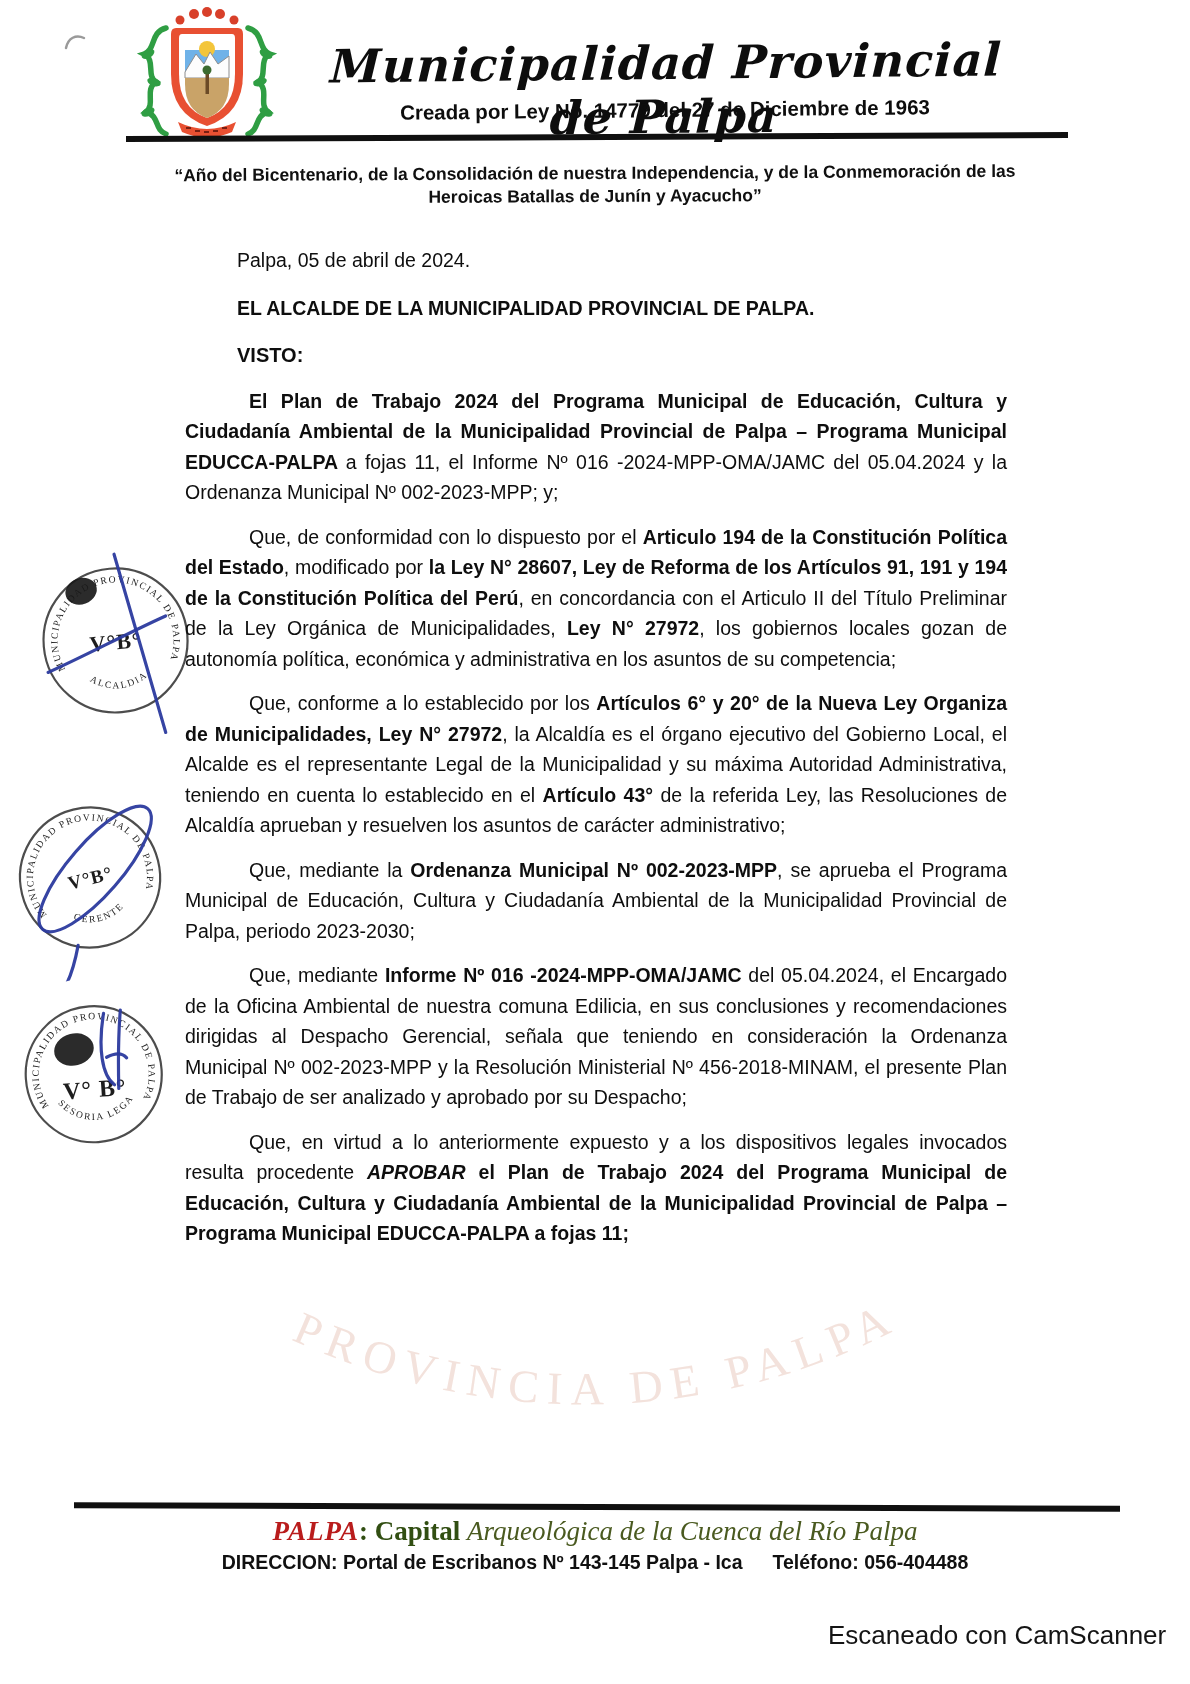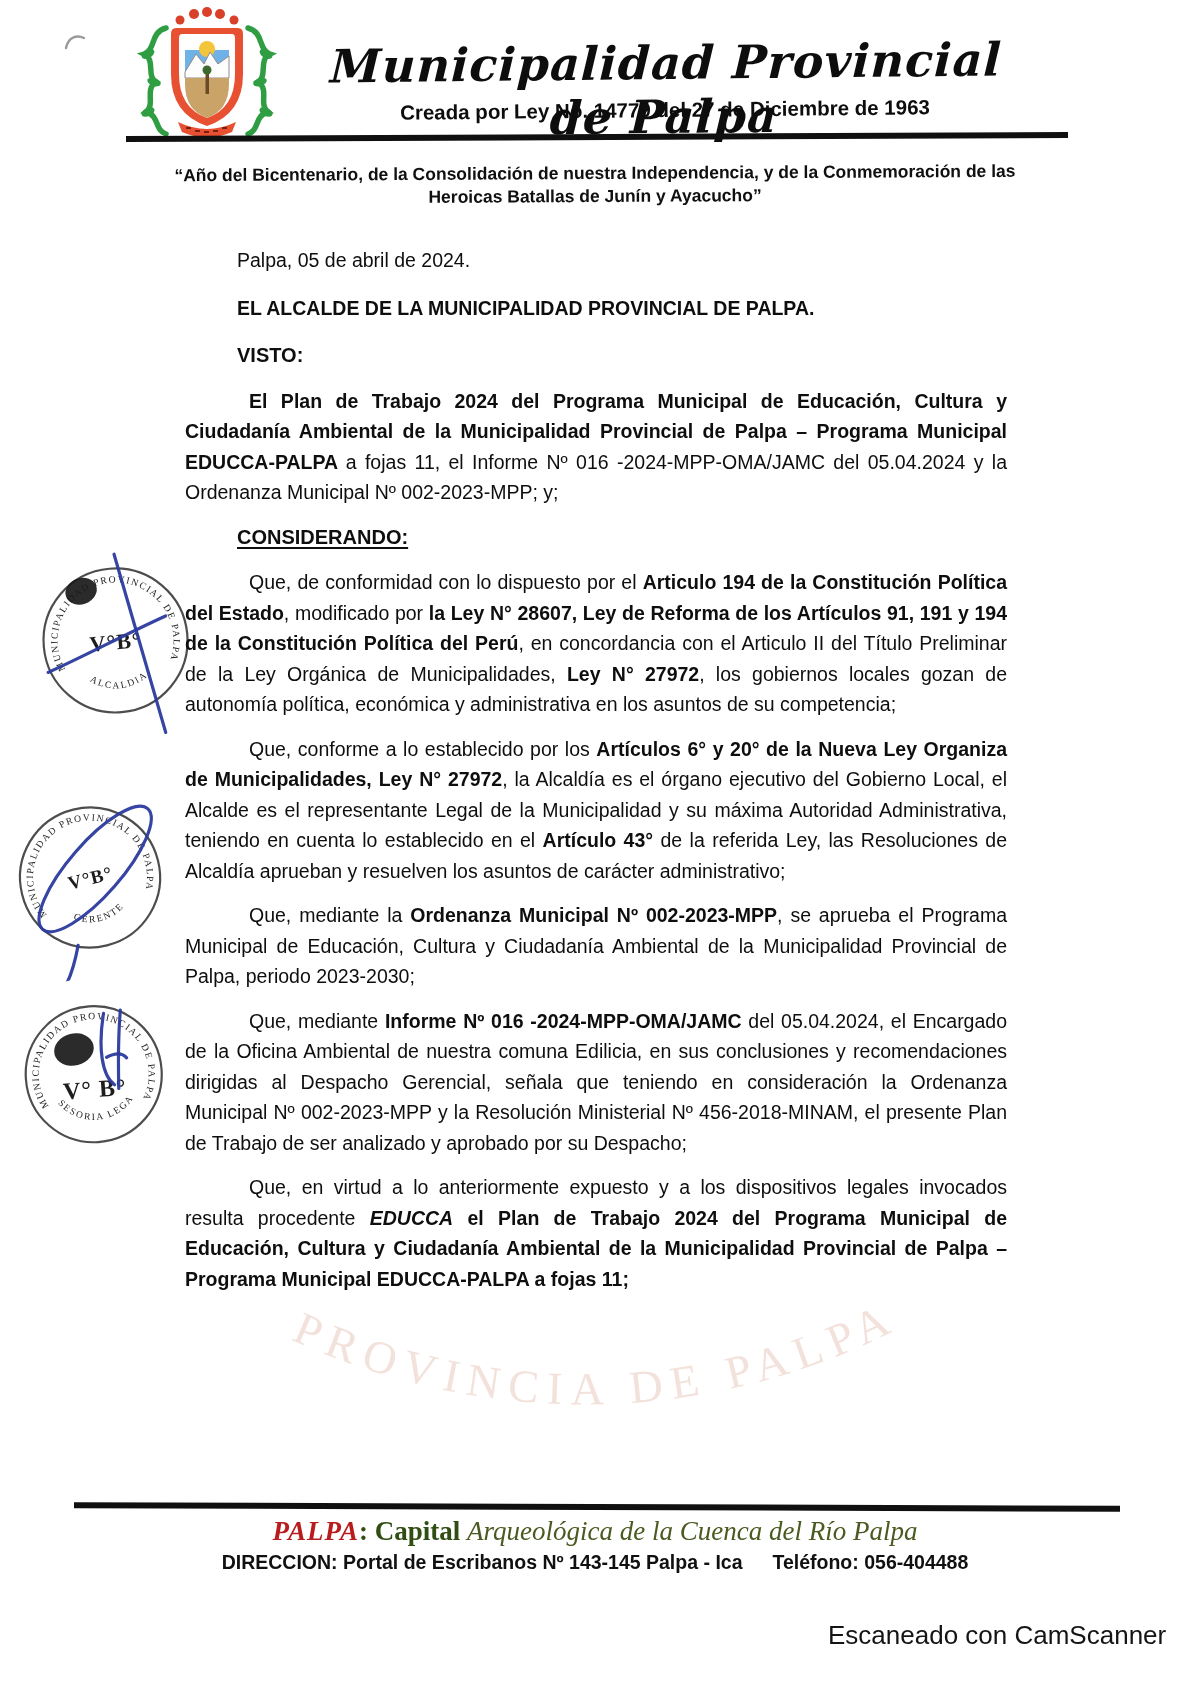--- a/index.html
+++ b/index.html
@@ -152,26 +152,25 @@
   <path class="sig" d="M96,16 C88,50 90,78 102,88"></path>
   <path class="sig" d="M113,14 C109,40 107,70 106,92"></path>
   <path class="sig" d="M96,60 q14,-6 20,2"></path>
 </svg>
 
 <div class="doc-body">
     <div class="flow-line">Palpa, 05 de abril de 2024.</div>
     <div class="flow-line b">EL ALCALDE DE LA MUNICIPALIDAD PROVINCIAL DE PALPA.</div>
     <div class="flow-heading">VISTO:</div>
     <p class="para"><span class="b">El Plan de Trabajo 2024 del Programa Municipal de Educación, Cultura y Ciudadanía Ambiental de la Municipalidad Provincial de Palpa – Programa Municipal EDUCCA-PALPA </span><span class="r">a fojas 11, el Informe Nº 016 -2024-MPP-OMA/JAMC del 05.04.2024 y la Ordenanza Municipal Nº 002-2023-MPP; y;</span></p>
-    <div class="flow-heading u">CONSIDERANDO:</div>
     <p class="para"><span class="r">Que, de conformidad con lo dispuesto por el </span><span class="b">Articulo 194 de la Constitución Política del Estado</span><span class="r">, modificado por </span><span class="b">la Ley N° 28607, Ley de Reforma de los Artículos 91, 191 y 194 de la Constitución Política del Perú</span><span class="r">, en concordancia con el Articulo II del Título Preliminar de la Ley Orgánica de Municipalidades, </span><span class="b">Ley N° 27972</span><span class="r">, los gobiernos locales gozan de autonomía política, económica y administrativa en los asuntos de su competencia;</span></p>
     <p class="para"><span class="r">Que, conforme a lo establecido por los </span><span class="b">Artículos 6° y 20° de la Nueva Ley Organiza de Municipalidades, Ley N° 27972</span><span class="r">, la Alcaldía es el órgano ejecutivo del Gobierno Local, el Alcalde es el representante Legal de la Municipalidad y su máxima Autoridad Administrativa, teniendo en cuenta lo establecido en el </span><span class="b">Artículo 43°</span><span class="r"> de la referida Ley, las Resoluciones de Alcaldía aprueban y resuelven los asuntos de carácter administrativo;</span></p>
     <p class="para"><span class="r">Que, mediante la </span><span class="b">Ordenanza Municipal Nº 002-2023-MPP</span><span class="r">, se aprueba el Programa Municipal de Educación, Cultura y Ciudadanía Ambiental de la Municipalidad Provincial de Palpa, periodo 2023-2030;</span></p>
     <p class="para"><span class="r">Que, mediante </span><span class="b">Informe Nº 016 -2024-MPP-OMA/JAMC</span><span class="r"> del 05.04.2024, el Encargado de la Oficina Ambiental de nuestra comuna Edilicia, en sus conclusiones y recomendaciones dirigidas al Despacho Gerencial, señala que teniendo en consideración la Ordenanza Municipal Nº 002-2023-MPP y la Resolución Ministerial Nº 456-2018-MINAM, el presente Plan de Trabajo de ser analizado y aprobado por su Despacho;</span></p>
-    <p class="para"><span class="r">Que, en virtud a lo anteriormente expuesto y a los dispositivos legales invocados resulta procedente </span><span class="bi">EDUCCA</span><span class="b"> el Plan de Trabajo 2024 del Programa Municipal de Educación, Cultura y Ciudadanía Ambiental de la Municipalidad Provincial de Palpa – Programa Municipal EDUCCA-PALPA a fojas 11;</span></p>
+    <p class="para"><span class="r">Que, en virtud a lo anteriormente expuesto y a los dispositivos legales invocados resulta procedente </span><span class="bi">APROBAR</span><span class="b"> el Plan de Trabajo 2024 del Programa Municipal de Educación, Cultura y Ciudadanía Ambiental de la Municipalidad Provincial de Palpa – Programa Municipal EDUCCA-PALPA a fojas 11;</span></p>
   </div>
 
 <div class="footer-rule"></div>
 <div class="footer-quote"><span class="fq-palpa">PALPA</span><span class="fq-capital">: Capital </span><span class="fq-italic">Arqueológica de la Cuenca del Río Palpa</span></div>
 <div class="footer-dir">
   <span class="addr">DIRECCION: Portal de Escribanos Nº 143-145 Palpa - Ica</span><span class="phone">Teléfono: 056-404488</span>
 </div>
 <div class="camscanner">Escaneado con CamScanner</div>
 
 </body></html>

